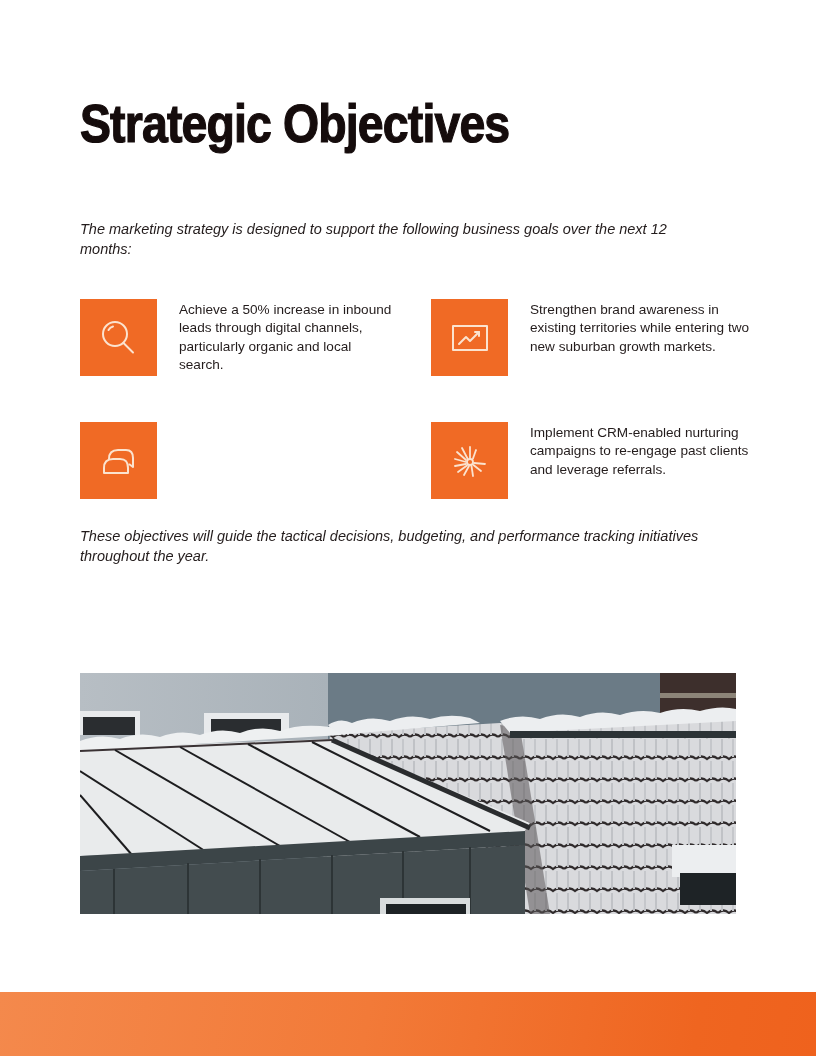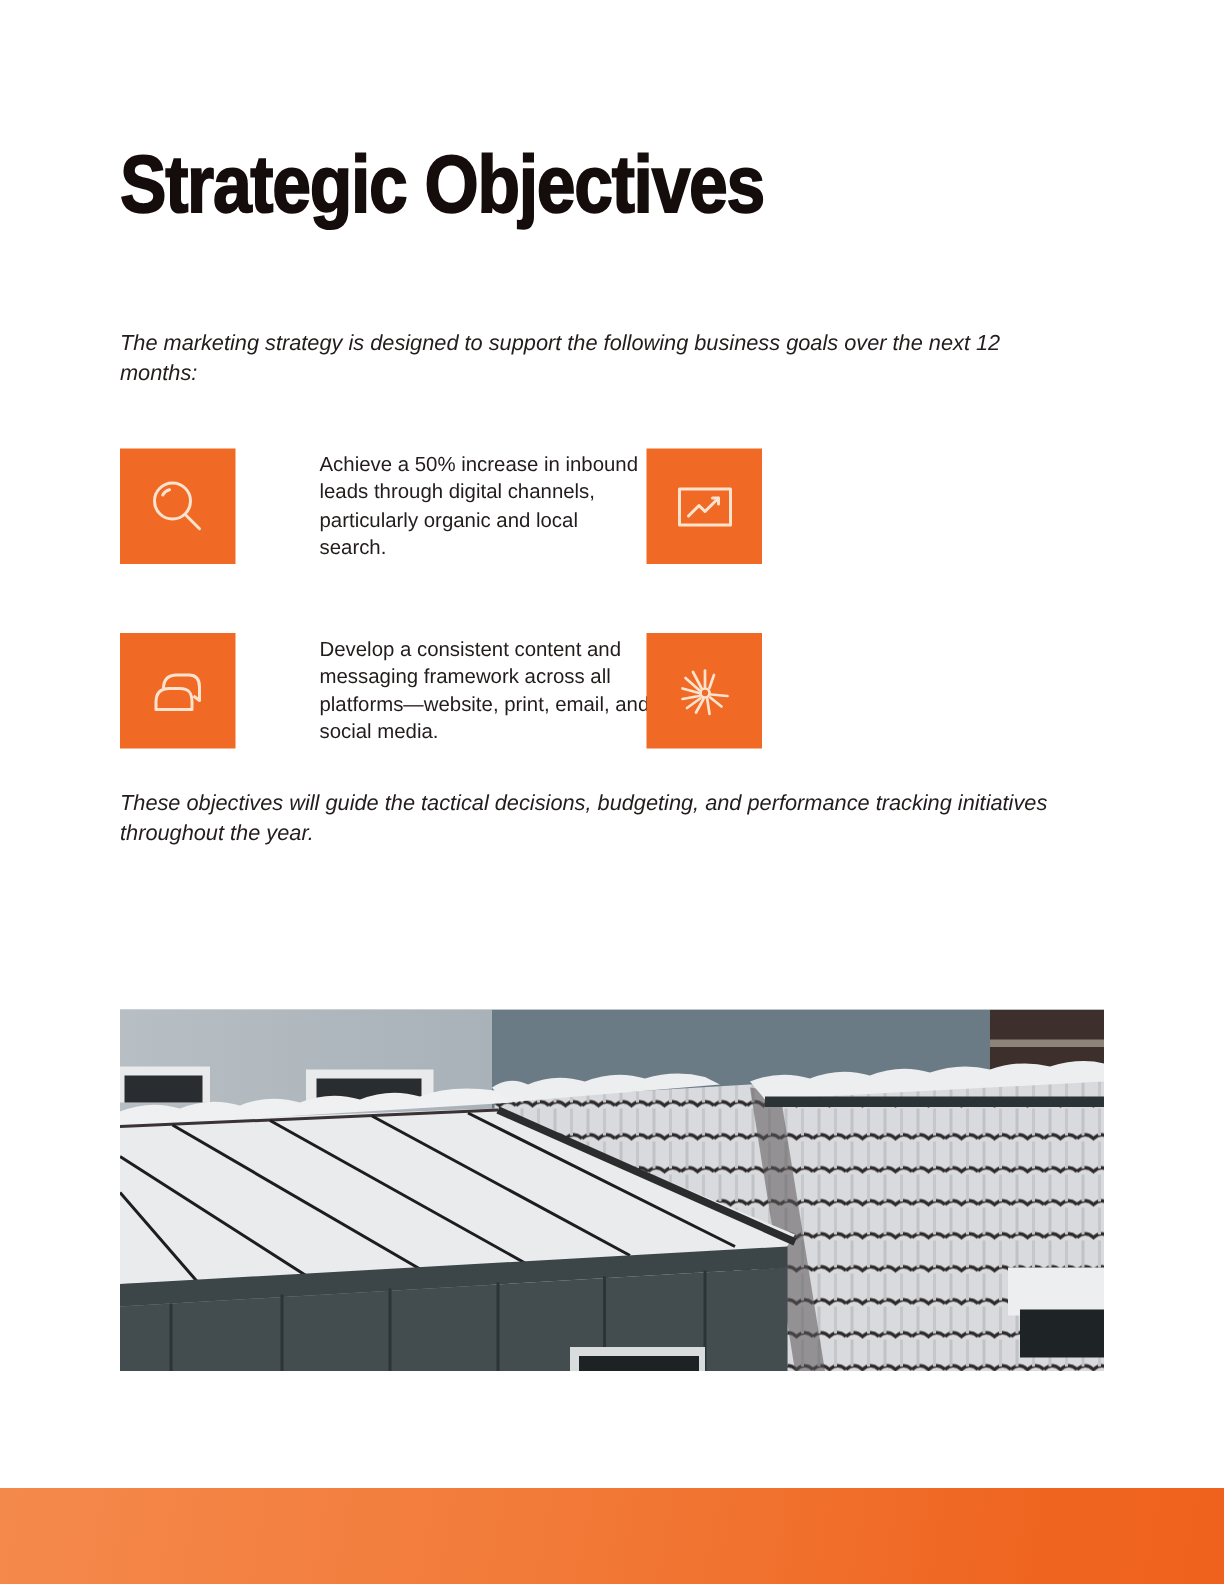--- a/index.html
+++ b/index.html
@@ -26,21 +26,21 @@
     position: absolute; width: 310px; height: 80px;
   }
   .obj-icon {
     position: absolute; left: 0; top: 0; width: 77px; height: 77px;
     background: #f06a25;
     display: flex; align-items: center; justify-content: center;
   }
   .obj-icon svg { width: 46px; height: 46px; }
   .obj-text {
     position: absolute; left: 99px; top: 2px; width: 220px;
-    font-size: 13.6px; line-height: 18.3px; color: #231c1c; margin-left: 34px;
+    font-size: 13.6px; line-height: 18.3px; color: #231c1c;
   }
 
   .photo {
     position: absolute; left: 80px; top: 673px; width: 656px; height: 241px;
     overflow: hidden; background: #9aa5ad;
   }
 
   .footer-band {
     position: absolute; left: 0; top: 992px; width: 816px; height: 64px;
     background: linear-gradient(100deg, #f4894c 0%, #f27a38 45%, #ef6520 85%, #ef621d 100%);
@@ -65,49 +65,50 @@
 </div>
 
 <div class="objective" style="left:431px; top:299px;">
   <div class="obj-icon">
     <svg viewBox="0 0 46 46" fill="none" stroke="#fbe3cf" stroke-width="2" stroke-linecap="round" stroke-linejoin="round">
       <rect x="6" y="11" width="34" height="24"></rect>
       <polyline points="12,29 19,22 23,26 32,17"></polyline>
       <polyline points="28,17 32,17 32,21"></polyline>
     </svg>
   </div>
+  <div class="obj-text">Strengthen brand awareness in existing territories while entering two new suburban growth markets.</div>
 </div>
 
 <div class="objective" style="left:80px; top:422px;">
   <div class="obj-icon">
     <svg viewBox="0 0 46 46" fill="none" stroke="#fbe3cf" stroke-width="2" stroke-linejoin="round">
       <path d="M13 21 C13 15 16 12 22 12 L30 12 C35 12 37 15 37 20 L37 29 L33 26"></path>
       <path d="M8 35 L8 30 C8 24 11 21 17 21 L24 21 C30 21 32 24 32 30 L32 35 Z"></path>
     </svg>
   </div>
-  <div class="obj-text">Develop a consistent content and messaging framework across all platforms—website, print, email, and social media.</div>
 </div>
 
 <div class="objective" style="left:431px; top:422px;">
   <div class="obj-icon">
     <svg viewBox="0 0 46 46" fill="none" stroke="#fbe3cf" stroke-width="1.8" stroke-linecap="round">
       <circle cx="23" cy="24" r="3"></circle>
       <line x1="23" y1="20" x2="23" y2="9"></line>
       <line x1="20.5" y1="20.5" x2="15" y2="10"></line>
       <line x1="19" y1="22" x2="10" y2="14"></line>
       <line x1="19" y1="24" x2="8" y2="21"></line>
       <line x1="19" y1="26" x2="8" y2="28"></line>
       <line x1="20" y1="27.5" x2="11" y2="34"></line>
       <line x1="22" y1="28" x2="17" y2="37"></line>
       <line x1="24.5" y1="28" x2="26" y2="38"></line>
       <line x1="26" y1="20.5" x2="29" y2="12"></line>
       <line x1="27" y1="25" x2="38" y2="26"></line>
       <line x1="26.5" y1="27" x2="34" y2="33"></line>
     </svg>
   </div>
+  <div class="obj-text">Implement CRM-enabled nurturing campaigns to re-engage past clients and leverage referrals.</div>
 </div>
 
 <p class="outro">These objectives will guide the tactical decisions, budgeting, and performance tracking initiatives throughout the year.</p>
 
 <div class="photo">
   <svg width="656" height="241" viewBox="0 0 656 241" preserveAspectRatio="none">
     <defs>
       <linearGradient id="wallL" x1="0" x2="1">
         <stop offset="0" stop-color="#b7bec4"></stop>
           <stop offset="1" stop-color="#a9b2b9"></stop>

